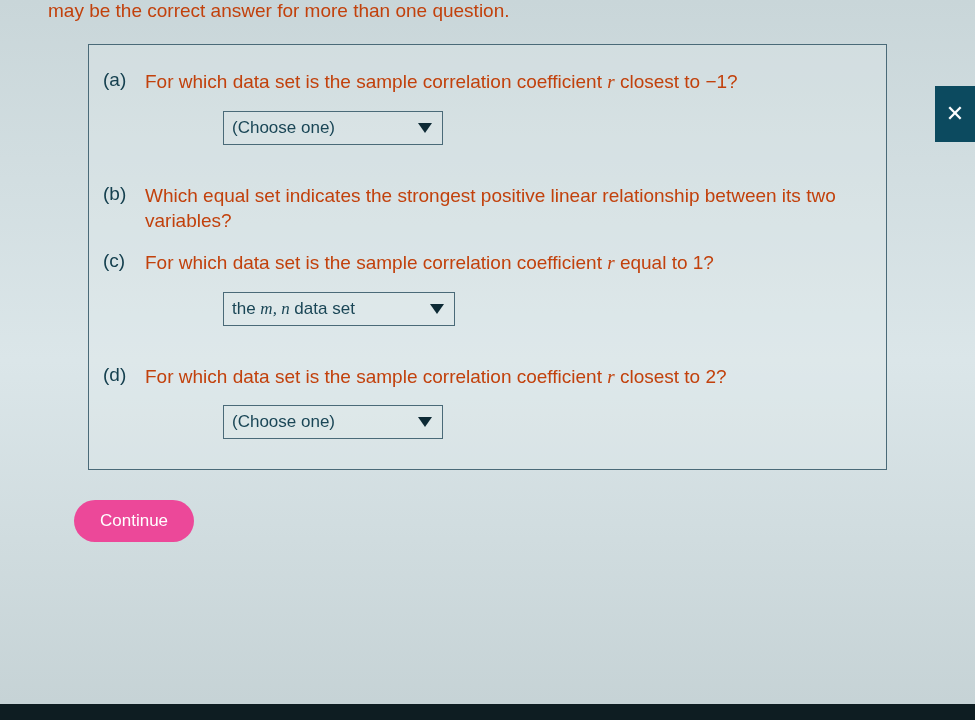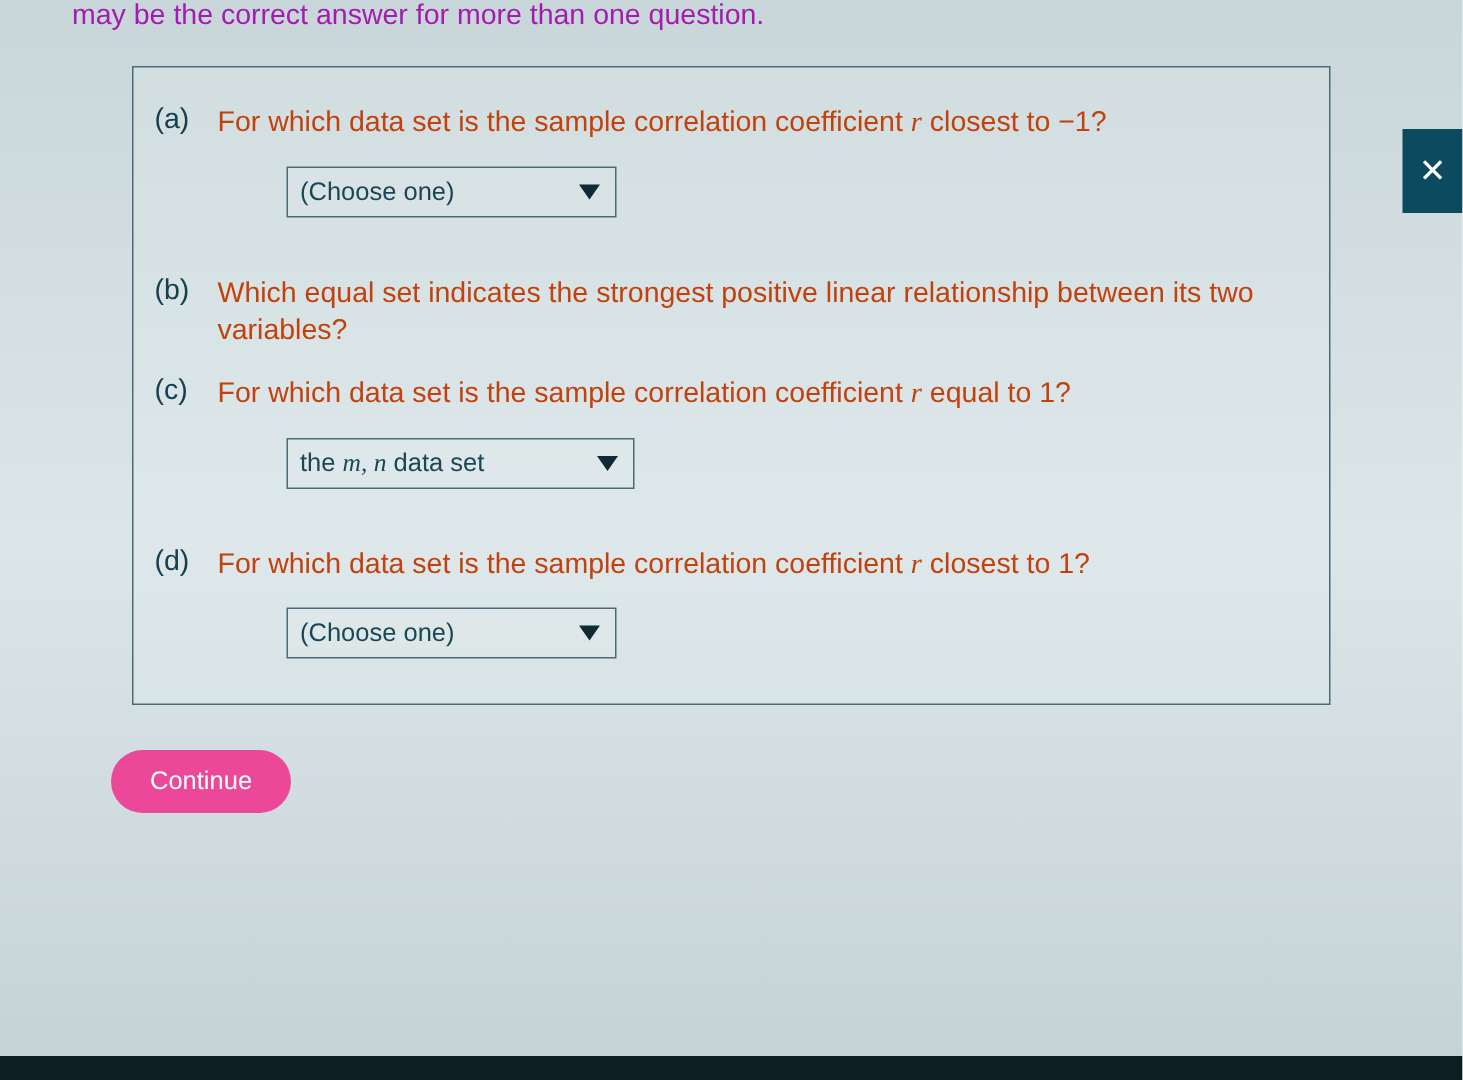--- a/index.html
+++ b/index.html
@@ -13,21 +13,21 @@
       background: linear-gradient(to bottom, #c9d6d9 0%, #dbe6e9 50%, #c5d2d5 100%);
       width: 975px;
       height: 720px;
       overflow: hidden;
       position: relative;
       color: #0d3a4a;
     }
     .instruction-line {
       padding: 0 48px;
       font-size: 19px;
-      color: #a21caf;
+      color: #c2410c;
       margin-top: 0;
       margin-bottom: 22px;
     }
     .question-panel {
       margin: 0 88px 30px 88px;
       border: 1px solid #4a6a78;
       background: rgba(230,238,241,0.25);
       padding: 20px 14px 24px 14px;
     }
     .q-row {
@@ -46,21 +46,21 @@
     .q-text {
       font-size: 19px;
       color: #c2410c;
       line-height: 1.35;
     }
     .q-text .mi {
       font-style: italic;
       font-family: "Times New Roman", Times, serif;
     }
     .select-wrap {
-      margin-left: 48px;
+      margin-left: 80px;
       margin-bottom: 38px;
       padding-left: 40px;
     }
     .select-box {
       display: inline-flex;
       align-items: center;
       justify-content: space-between;
       border: 1px solid #4a6a78;
       background: rgba(255,255,255,0.08);
       min-width: 220px;
@@ -164,21 +164,21 @@
       <span class="sel-text">
         <span>the </span><span class="mi">m, n</span><span> data set</span>
       </span>
       <span class="triangle"></span>
     </div>
   </div>
 
   <div class="q-row">
     <div class="q-label">(d)</div>
     <div class="q-text">
-      <span>For which data set is the sample correlation coefficient </span><span class="mi">r</span><span> closest to 1?</span>
+      <span>For which data set is the sample correlation coefficient </span><span class="mi">r</span><span> closest to 2?</span>
     </div>
   </div>
   <div class="select-wrap" style="margin-bottom:6px;">
     <div class="select-box">
       <span class="sel-text">(Choose one)</span>
       <span class="triangle"></span>
     </div>
   </div>
 
 </div>

